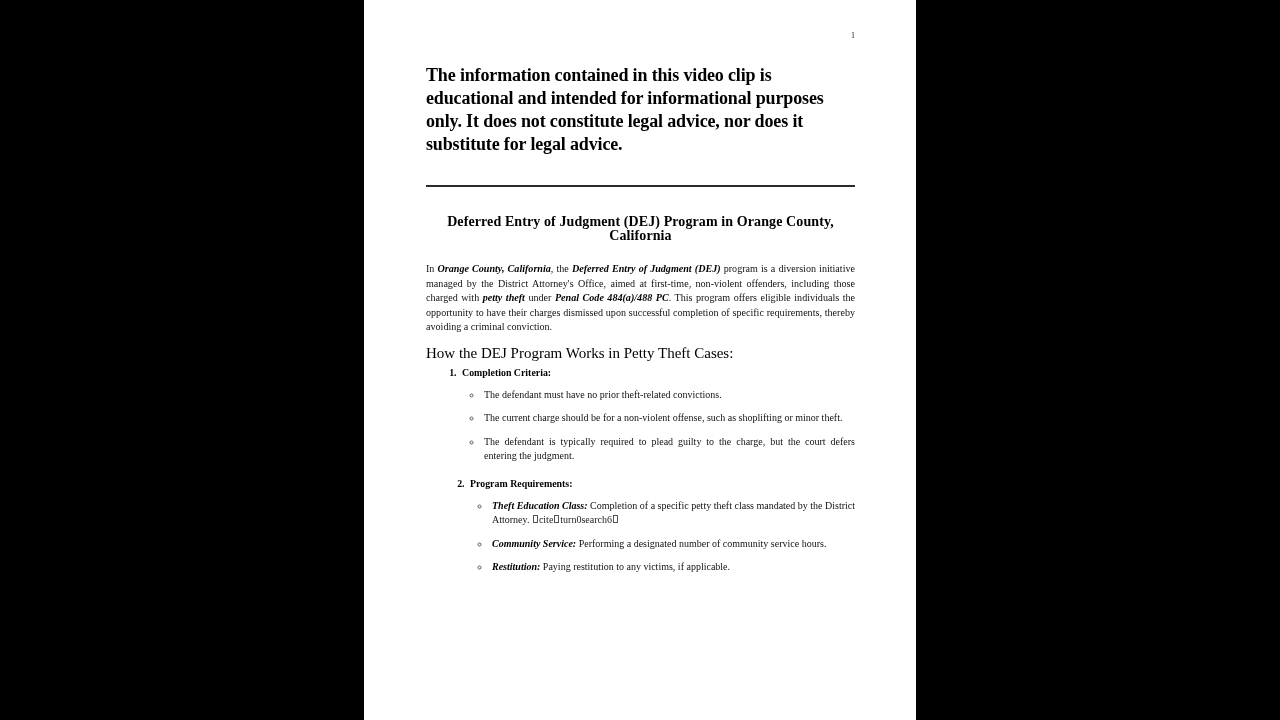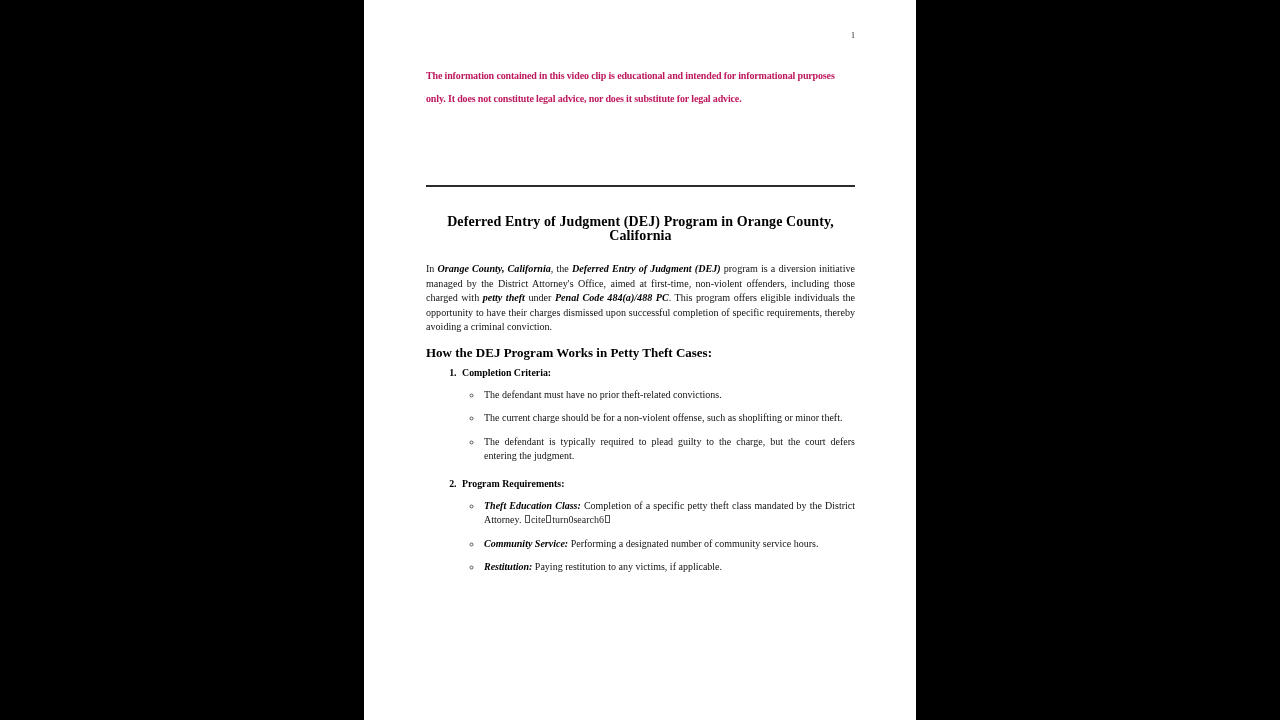--- a/index.html
+++ b/index.html
@@ -50,23 +50,23 @@
     color: #1a1a1a;
     letter-spacing: 0;
   }
 
   .disclaimer {
     position: absolute;
     left: 0px;
     top: 64px;
     width: 420px;
     font-weight: bold;
-    font-size: 10px;
+    font-size: 18px;
     line-height: 23px;
-    color: #be185d;
+    color: #000000;
     letter-spacing: -0.15px;
   }
 
   .divider {
     position: absolute;
     left: 0px;
     top: 185px;
     width: 429px;
     height: 2px;
     background: #2b2b2b;
@@ -96,42 +96,43 @@
     margin: 0 0 0 0;
     font-size: 10.1px;
     line-height: 14.6px;
     color: #111111;
     text-align: justify;
     text-justify: inter-word;
   }
 
   h3.subhead {
     margin: 11px 0 0 0;
-    font-size: 13px;
+    font-size: 15px;
     line-height: 14px;
-    font-weight: bold;
+    font-weight: normal;
     color: #000000;
   }
 
   ol.numbered {
     margin: 6px 0 0 0;
     padding: 0 0 0 33px;
     list-style-type: decimal;
     list-style-position: outside;
   }
   ol.numbered > li {
     font-size: 9.9px;
     line-height: 14px;
     font-weight: bold;
     color: #000000;
     margin: 0 0 0 0;
     padding-left: 3px;
   }
   ol.numbered > li + li {
     margin-top: 14px;
+    margin-left: 8px;
   }
 
   ul.circles {
     margin: 8px 0 0 0;
     padding: 0 0 0 20px;
     list-style-type: circle;
     list-style-position: outside;
   }
   ul.circles > li {
     font-size: 10px;

